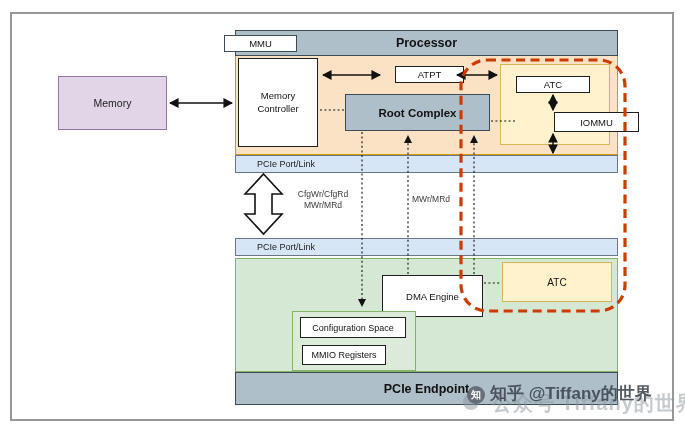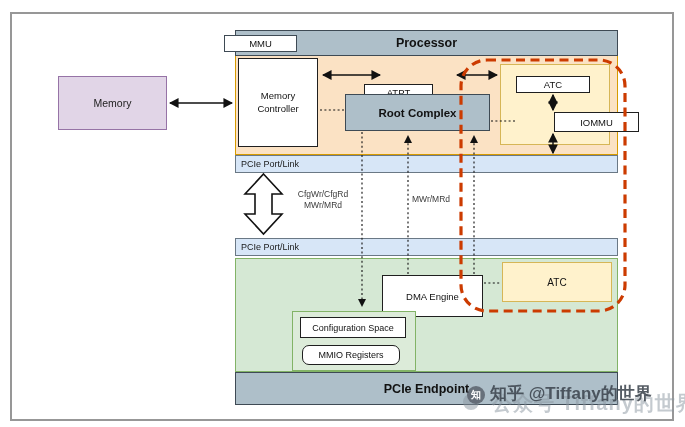--- a/index.html
+++ b/index.html
@@ -7,42 +7,42 @@
     position:relative;width:685px;height:427px;background:#ffffff;overflow:hidden;
     font-family:"Liberation Sans","DejaVu Sans",sans-serif;color:#1a1a1a;
   }
   .abs{position:absolute;box-sizing:border-box;}
   .center{display:flex;align-items:center;justify-content:center;text-align:center;}
   
   .outer-frame{left:10px;top:12px;width:664px;height:409px;border:2px solid #979797;background:#ffffff;}
   
   .node{background:#ffffff;border:1.4px solid #1f1f1f;font-size:9.5px;color:#111;}
   .graybar{background:#aebfc9;border:1.5px solid #3e4a54;font-weight:bold;color:#111;}
-  .strip{background:#d7e6f7;border:1px solid #6a7885;font-size:9px;color:#1a1a1a;display:flex;align-items:center;padding-left:5px;}
+  .strip{background:#d7e6f7;border:1px solid #6a7885;font-size:9px;color:#1a1a1a;display:flex;align-items:center;padding-left:21px;}
   .yellowbox{background:#fff2cc;border:1.2px solid #d6b656;}
   
   .memory-box{left:58px;top:76px;width:109px;height:54px;background:#e1d5e7;border:1.5px solid #9673a6;font-size:10.5px;color:#222;}
   .proc-container{left:235px;top:30px;width:383px;height:125px;background:#fbe2c4;border:1.5px solid #d79b00;}
   .proc-header{left:235px;top:30px;width:383px;height:26px;font-size:12.5px;text-align:center;}
   .mmu-box{left:224px;top:35px;width:73px;height:17px;border:1.5px solid #3e4a54;}
   .mc-box{left:238px;top:58px;width:80px;height:89px;line-height:1.35;}
-  .atpt-box{left:364px;top:66px;width:69px;height:17px;margin-top:18px;}
+  .atpt-box{left:395px;top:66px;width:69px;height:17px;}
   .rc-box{left:345px;top:94px;width:145px;height:37px;font-size:11.5px;text-align:right;}
   .proc-yellow{left:500px;top:64px;width:110px;height:81px;}
   .atc-top-box{left:516px;top:76px;width:74px;height:17px;}
   .iommu-box{left:516px;top:112px;width:85px;height:20px;margin-left:38px;}
   .strip-top{left:235px;top:155px;width:383px;height:18px;}
   .strip-bottom{left:235px;top:238px;width:383px;height:18px;}
   .green-container{left:235px;top:258px;width:383px;height:114px;background:#d5e8d4;border:1px solid #82b366;}
   .endpoint-bar{left:235px;top:372px;width:383px;height:33px;font-size:12.5px;}
   .dma-box{left:382px;top:275px;width:101px;height:42px;}
   .atc-ep-box{left:502px;top:262px;width:110px;height:40px;font-size:10px;color:#111;}
   .config-group{left:292px;top:311px;width:124px;height:60px;background:#dcebd9;border:1px solid #82b366;}
   .cfg-space-box{left:300px;top:317px;width:106px;height:21px;font-size:9px;}
-  .mmio-box{left:302px;top:345px;width:98px;height:20px;font-size:9px;border-radius:7px;}
+  .mmio-box{left:302px;top:345px;width:84px;height:20px;font-size:9px;}
   
   .link-label{font-size:8.5px;color:#3a3a3a;text-align:center;line-height:1.25;}
   .lbl-cfg{left:282px;top:189px;width:82px;}
   .lbl-mwr{left:398px;top:194px;width:66px;}
   .lbl-atr{left:458px;top:189px;width:158px;}
   
   .overlay{left:0;top:0;width:685px;height:427px;pointer-events:none;}
   
   .wm-faint-text{left:492px;top:390px;font-size:20px;font-weight:bold;color:rgba(138,149,160,0.5);white-space:nowrap;letter-spacing:1px;}
   .wm-faint-dot{left:463px;top:394px;width:16px;height:16px;border-radius:50%;background:rgba(138,149,160,0.5);}

